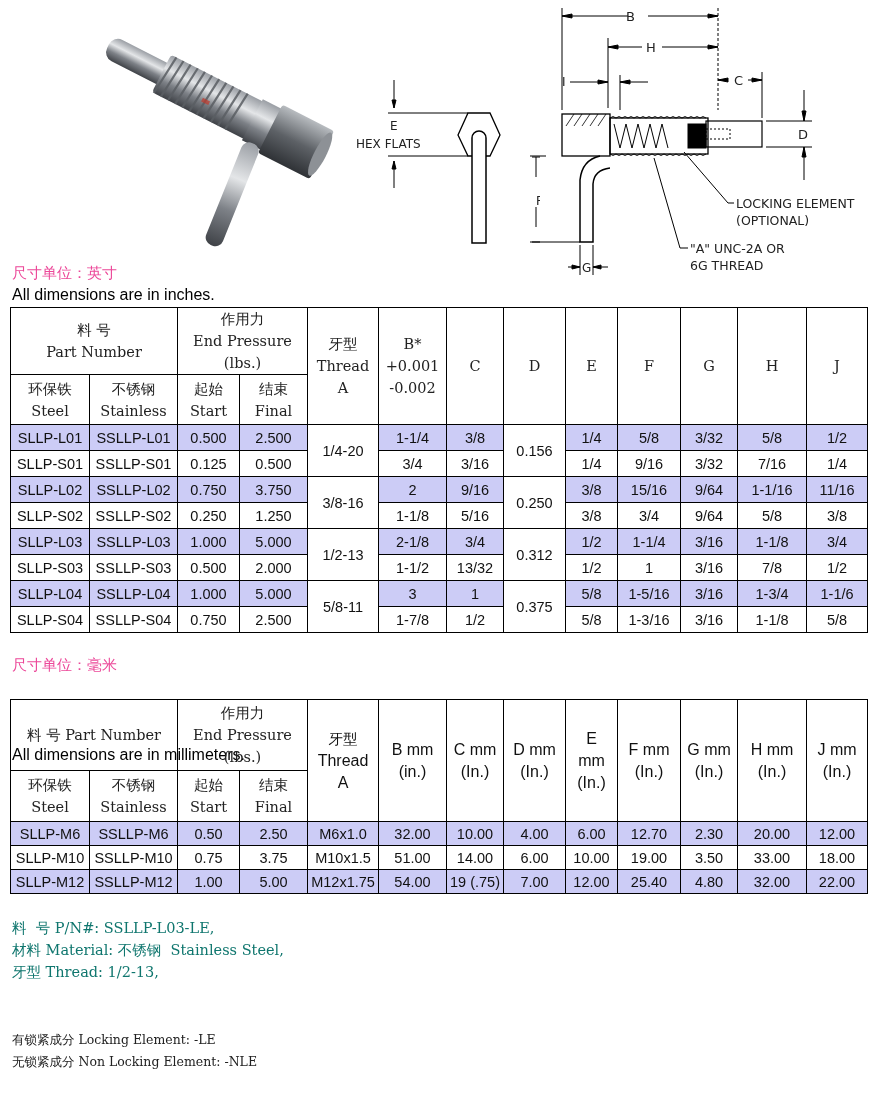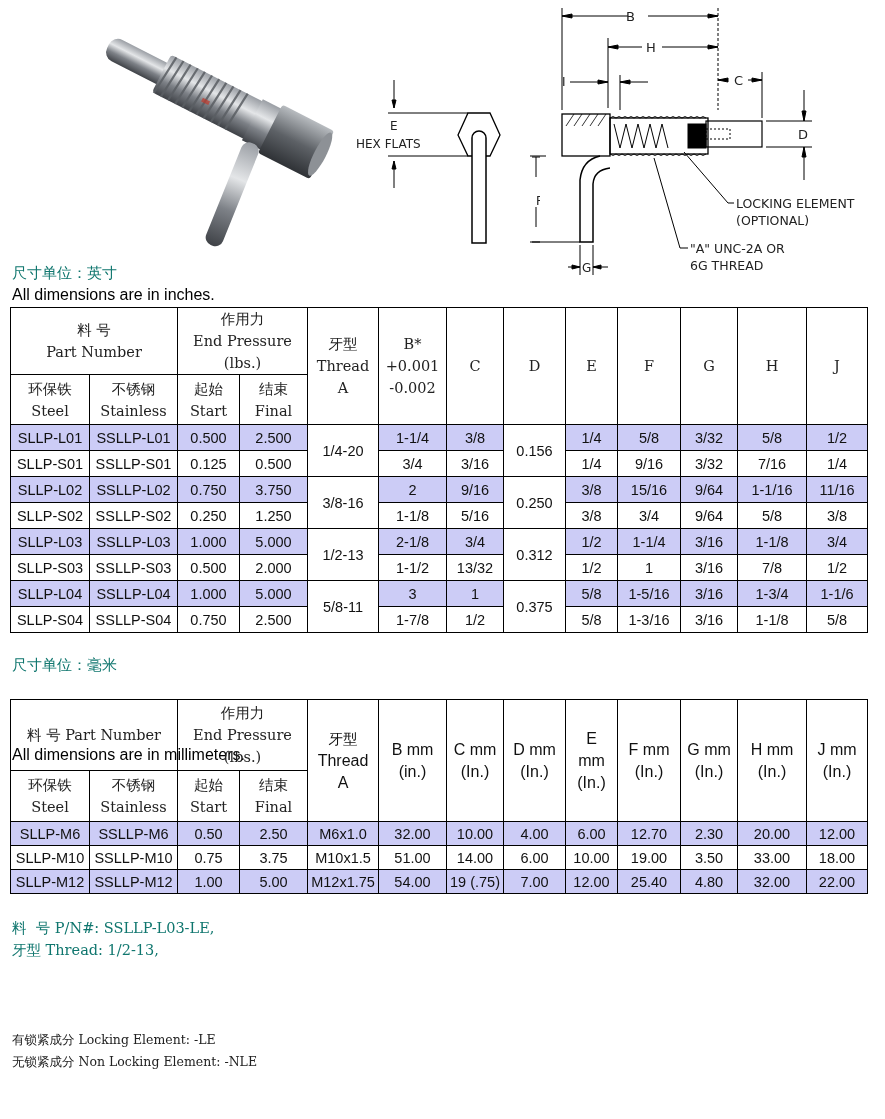--- a/index.html
+++ b/index.html
@@ -1,18 +1,18 @@
 <!DOCTYPE html>
 <html><head>
 <meta charset="utf-8">
 <style>
   html, body { margin: 0; padding: 0; background: #ffffff; }
   body { width: 885px; height: 1119px; position: relative; overflow: hidden; font-family: "Liberation Sans", sans-serif; color: #111; }
   .abs { position: absolute; }
-  .cap-cn { font-family: "DejaVu Serif", serif; font-size: 15px; color: #0f766e; }
+  .cap-cn { font-family: "DejaVu Serif", serif; font-size: 15px; color: #ec4899; }
   .cap-en { font-family: "Liberation Sans", sans-serif; font-size: 16px; color: #000; }
   table.spec { position: absolute; border-collapse: collapse; table-layout: fixed; }
   table.spec td { border: 1.5px solid #000; text-align: center; vertical-align: middle; padding: 0; overflow: hidden; white-space: nowrap; }
   td.hd { font-family: "DejaVu Serif", serif; font-size: 14.5px; line-height: 22px; color: #222; }
   td.hds { font-family: "Liberation Sans", sans-serif; font-size: 16px; line-height: 22px; color: #111; }
   td.v { font-family: "Liberation Sans", sans-serif; font-size: 14.5px; color: #111; }
   td.left { text-align: left; padding-left: 2px; }
   td.hl { background: #ccccf6; }
   .note { font-family: "DejaVu Serif", serif; font-size: 14.5px; line-height: 22px; color: #0f766e; white-space: pre; }
   .note-sm { font-family: "DejaVu Serif", serif; font-size: 12.5px; line-height: 22px; color: #222; white-space: pre; }
@@ -483,19 +483,20 @@
     <td class="v hl">25.40</td>
     <td class="v hl">4.80</td>
     <td class="v hl">32.00</td>
     <td class="v hl">22.00</td>
   </tr>
 </tbody>
   </table>
 
 <div class="abs" style="left:12px;top:917px;">
   <div class="note">料  号 P/N#: SSLLP-L03-LE,</div>
+  <div class="note">材料 Material: 不锈钢  Stainless Steel,</div>
   <div class="note">牙型 Thread: 1/2-13,</div>
 </div>
 
 <div class="abs" style="left:12px;top:1029px;">
   <div class="note-sm">有锁紧成分 Locking Element: -LE</div>
   <div class="note-sm">无锁紧成分 Non Locking Element: -NLE</div>
 </div>
 
 </body></html>

